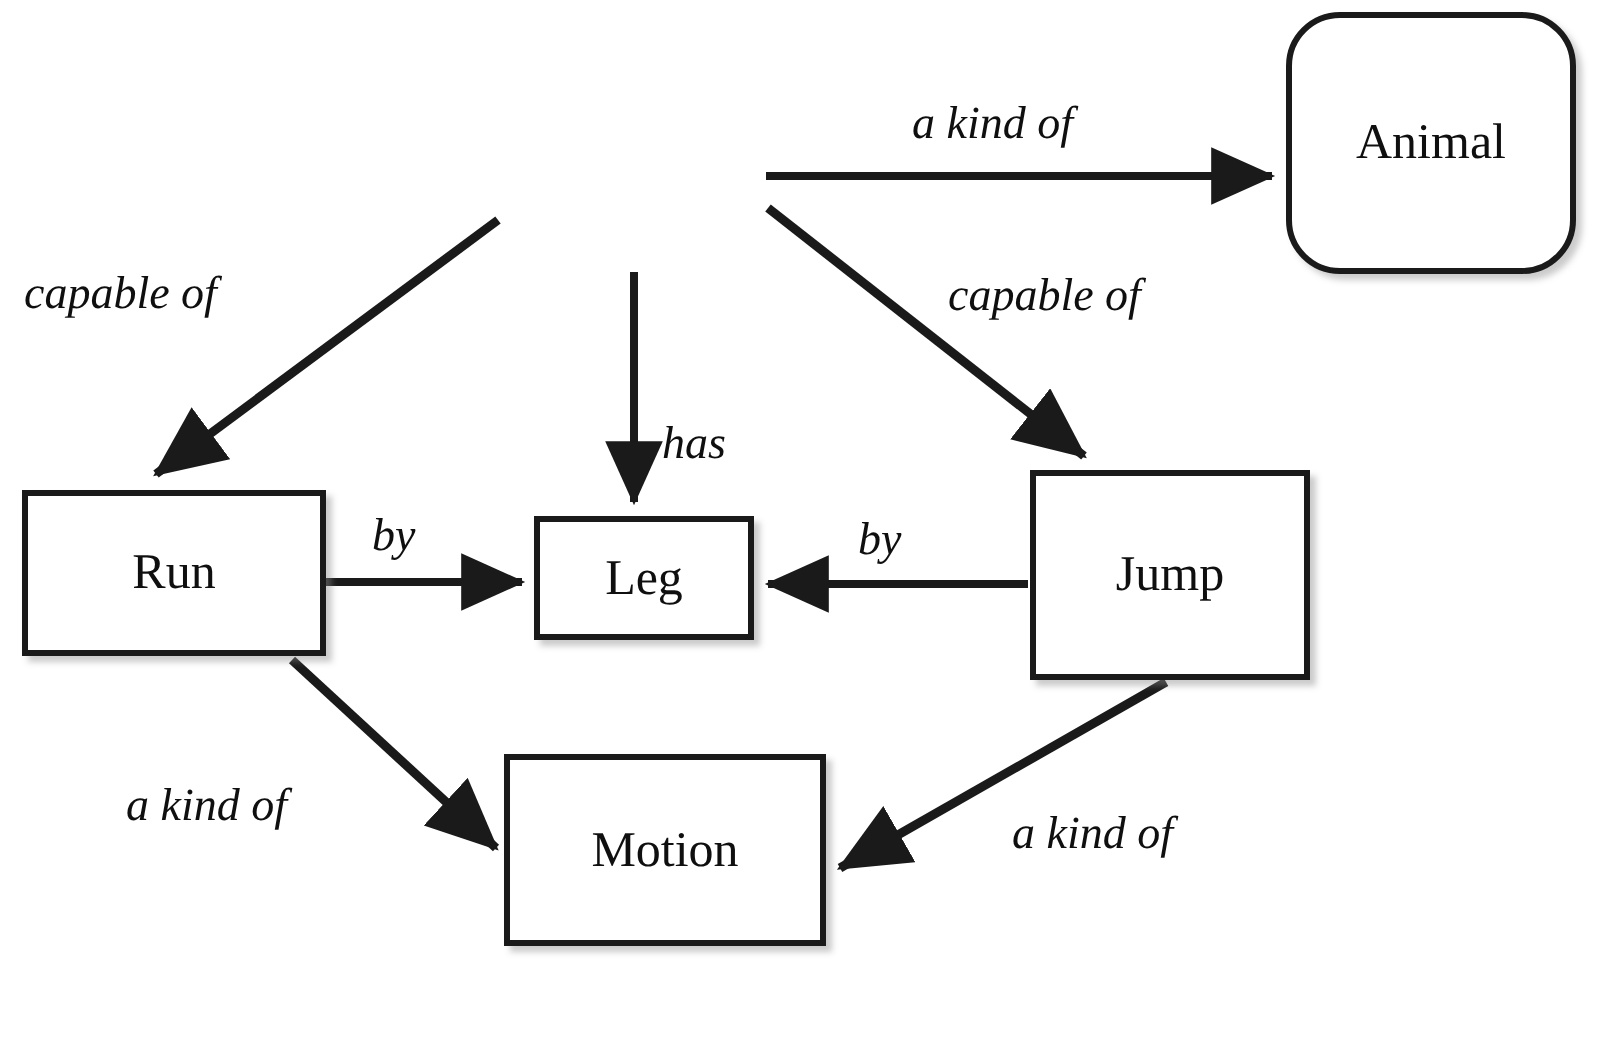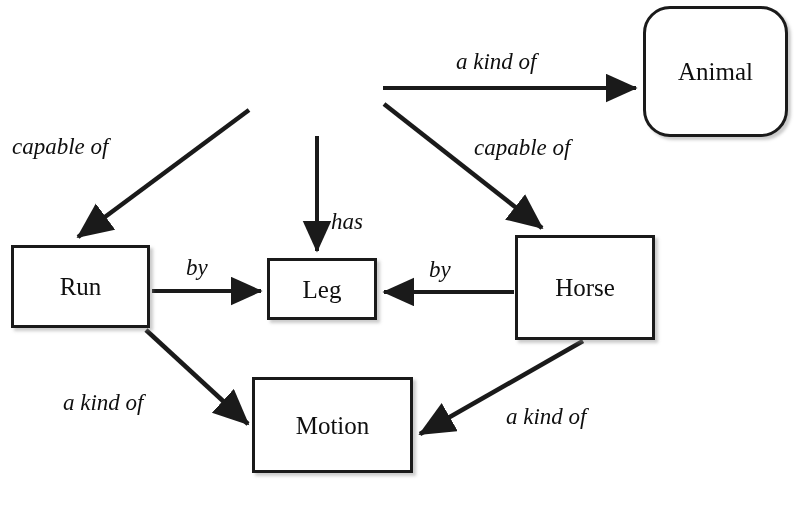--- a/index.html
+++ b/index.html
@@ -83,30 +83,30 @@
     <line x1="146" y1="330" x2="248" y2="424" stroke="#1a1a1a" stroke-width="4.5" marker-end="url(#arrowhead)"></line>
 
     <line x1="583" y1="341" x2="420" y2="434" stroke="#1a1a1a" stroke-width="4.5" marker-end="url(#arrowhead)"></line>
   </svg>
 
 
   <div class="node" style="left:643px; top:6px; width:145px; height:131px;border-radius:27px;">
     <span class="node-label">Animal</span>
   </div>
 
-  <div class="node" style="left:11px; top:245px; width:139px; height:83px;">
+  <div class="node" style="left:11px; top:245px; width:152px; height:83px;">
     <span class="node-label">Run</span>
   </div>
 
   <div class="node" style="left:267px; top:258px; width:110px; height:62px;">
     <span class="node-label">Leg</span>
   </div>
 
   <div class="node" style="left:515px; top:235px; width:140px; height:105px;">
-    <span class="node-label">Horse</span>
+    <span class="node-label">Jump</span>
   </div>
 
   <div class="node" style="left:252px; top:377px; width:161px; height:96px;">
     <span class="node-label">Motion</span>
   </div>
 
   <span class="edge-label" style="left:456px; top:50px;">a kind of</span>
 
   <span class="edge-label" style="left:12px; top:135px;">capable of</span>
 

